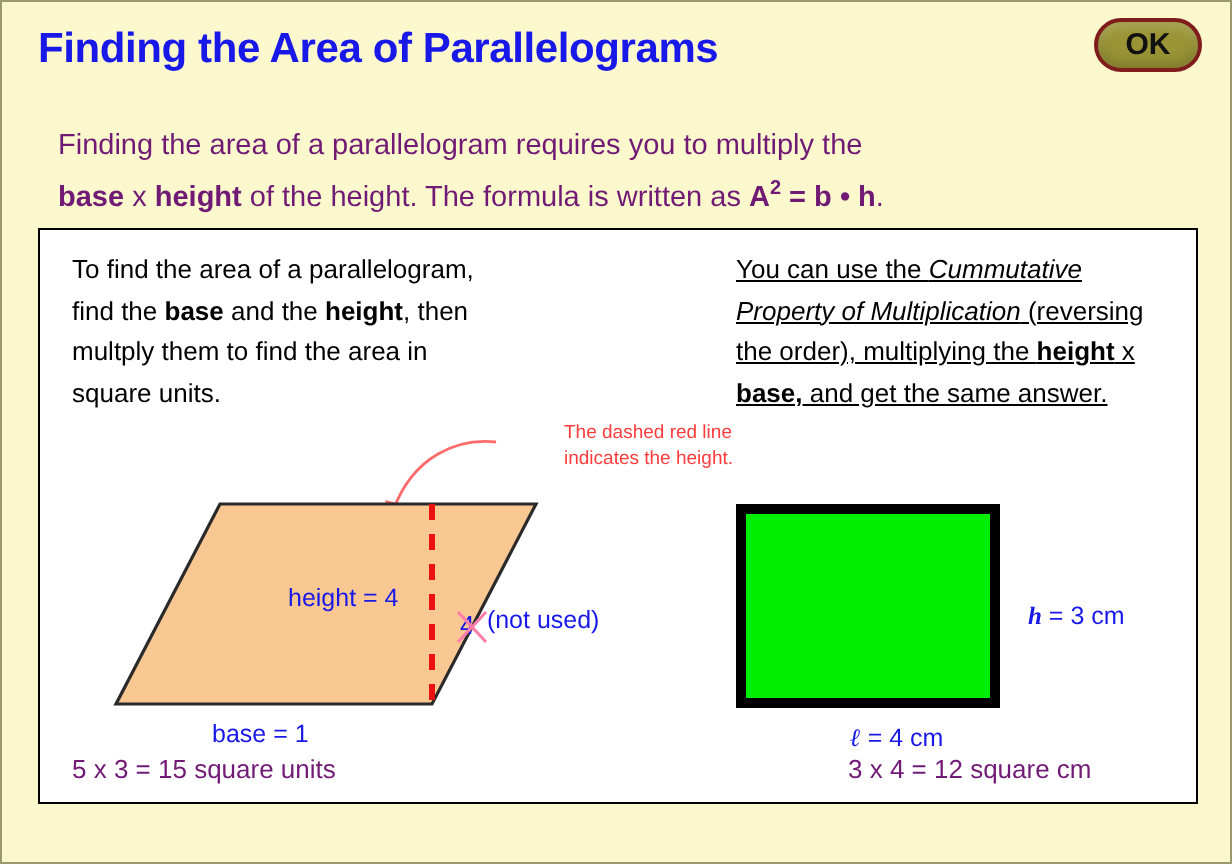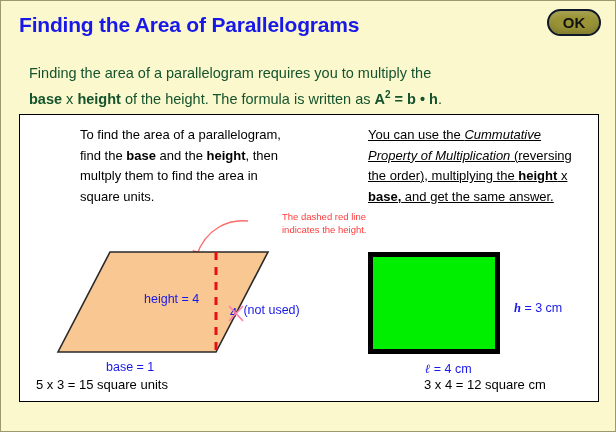--- a/index.html
+++ b/index.html
@@ -35,39 +35,39 @@
   }
 
   #ok-button {
     position: absolute;
     right: 14px;
     top: 8px;
     width: 54px;
     height: 27px;
     border-radius: 14px;
     background: #9a9436;
-    border: 2px solid #0f172a;
+    border: 2px solid #7f1d1d;
     color: #111111;
     font-size: 15px;
     font-weight: bold;
     display: flex;
     align-items: center;
     justify-content: center;
     box-sizing: border-box;
     cursor: pointer;
     box-shadow: inset 0 -3px 6px rgba(0,0,0,0.18), inset 0 3px 5px rgba(255,255,255,0.18);
   }
 
   #intro {
     position: absolute;
     left: 28px;
     top: 62px;
     width: 560px;
     font-size: 14.5px;
-    color: #14532d;
+    color: #701a75;
     line-height: 21px;
   }
   #intro b { font-weight: bold; }
   .sup { font-size: 10px; vertical-align: super; }
 
   
   #content-box {
     position: absolute;
     left: 18px;
     top: 113px;
@@ -80,21 +80,21 @@
 
   .panel-text {
     position: absolute;
     font-size: 13px;
     color: #000000;
     line-height: 20.5px;
   }
   .panel-text b { font-weight: bold; }
   .panel-text i { font-style: italic; }
 
-  #left-text  { left: 16px;  top: 10px; width: 205px; margin-left: 44px; }
+  #left-text  { left: 16px;  top: 10px; width: 205px; }
   #right-text { left: 348px; top: 10px; width: 215px; text-decoration: underline; }
 
   
   #red-note {
     position: absolute;
     left: 222px;
     top: 96px;
     width: 98px;
     font-size: 9.5px;
     line-height: 12.5px;
@@ -146,21 +146,21 @@
     box-sizing: border-box;
   }
   #rect-h-label { left: 494px; top: 186px; }
   #rect-l-label { left: 405px; top: 247px; }
   .script { font-style: italic; font-family: "Liberation Serif", serif; font-weight: bold; }
 
   
   .answer {
     position: absolute;
     font-size: 13px;
-    color: #000000;
+    color: #701a75;
     white-space: nowrap;
   }
   #answer-left  { left: 16px;  top: 262px; }
   #answer-right { left: 404px; top: 262px; }
 </style>
 </head>
 <body>
 
 <div id="slide">
 

